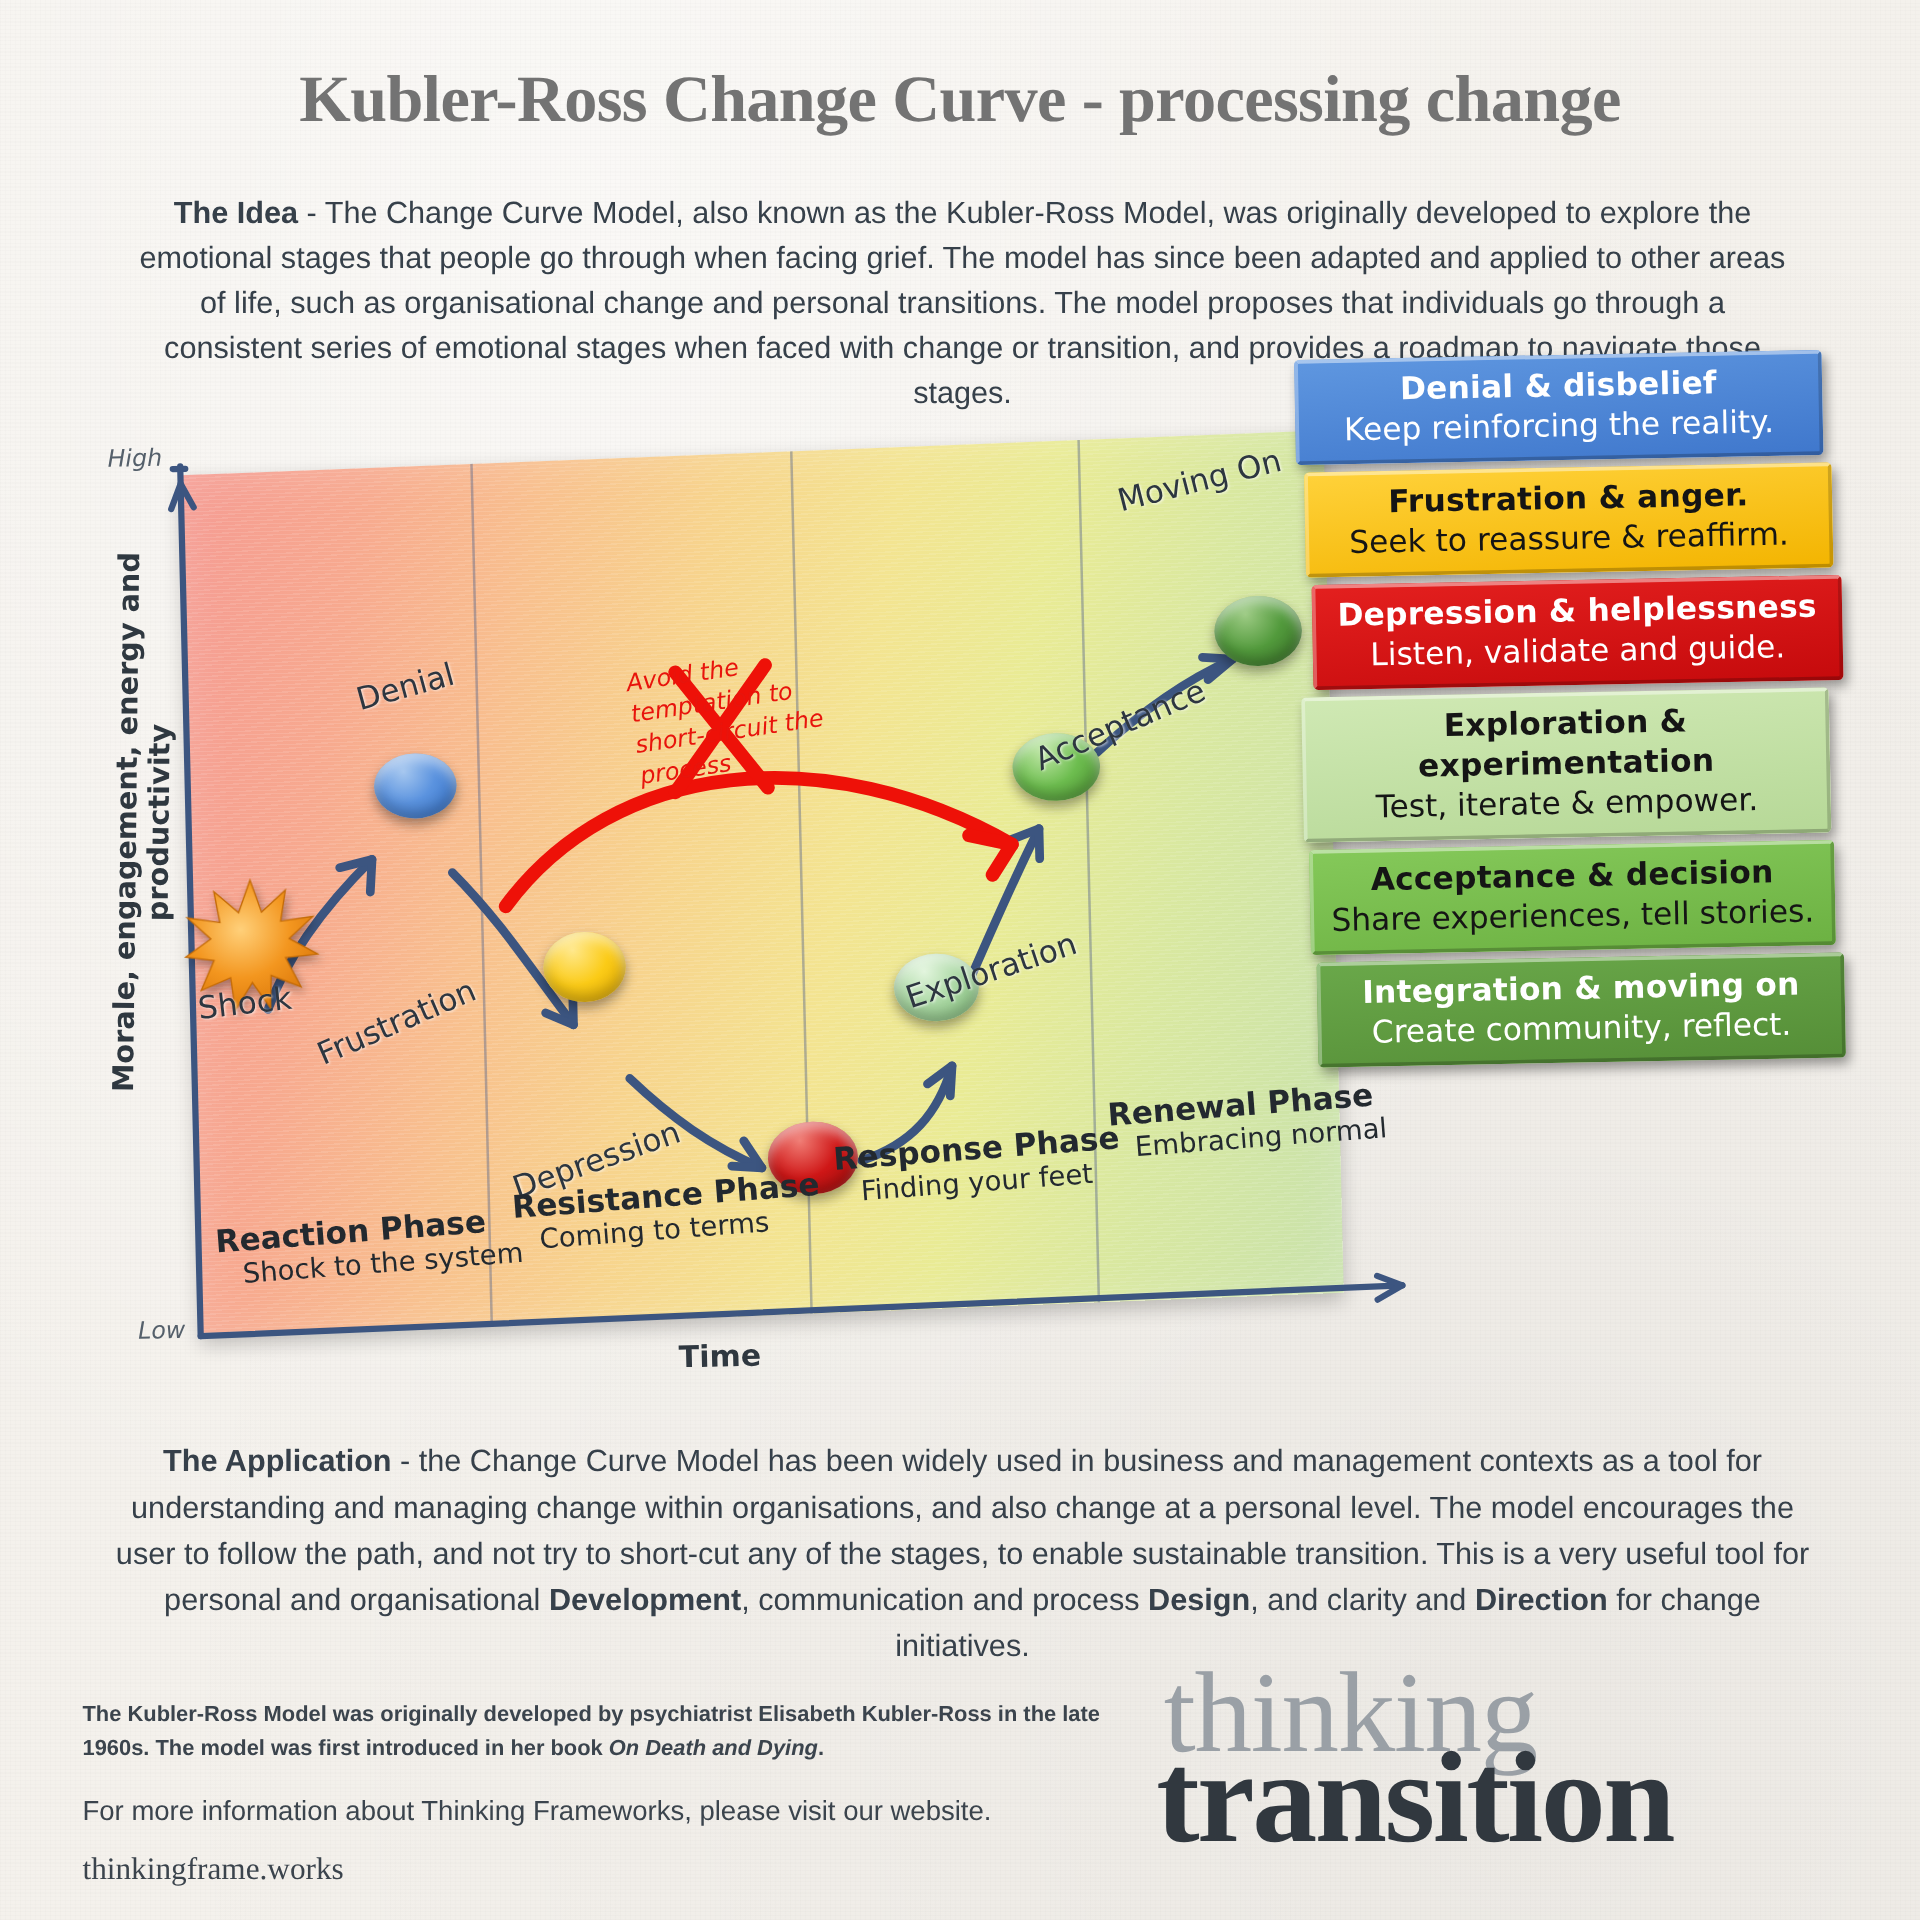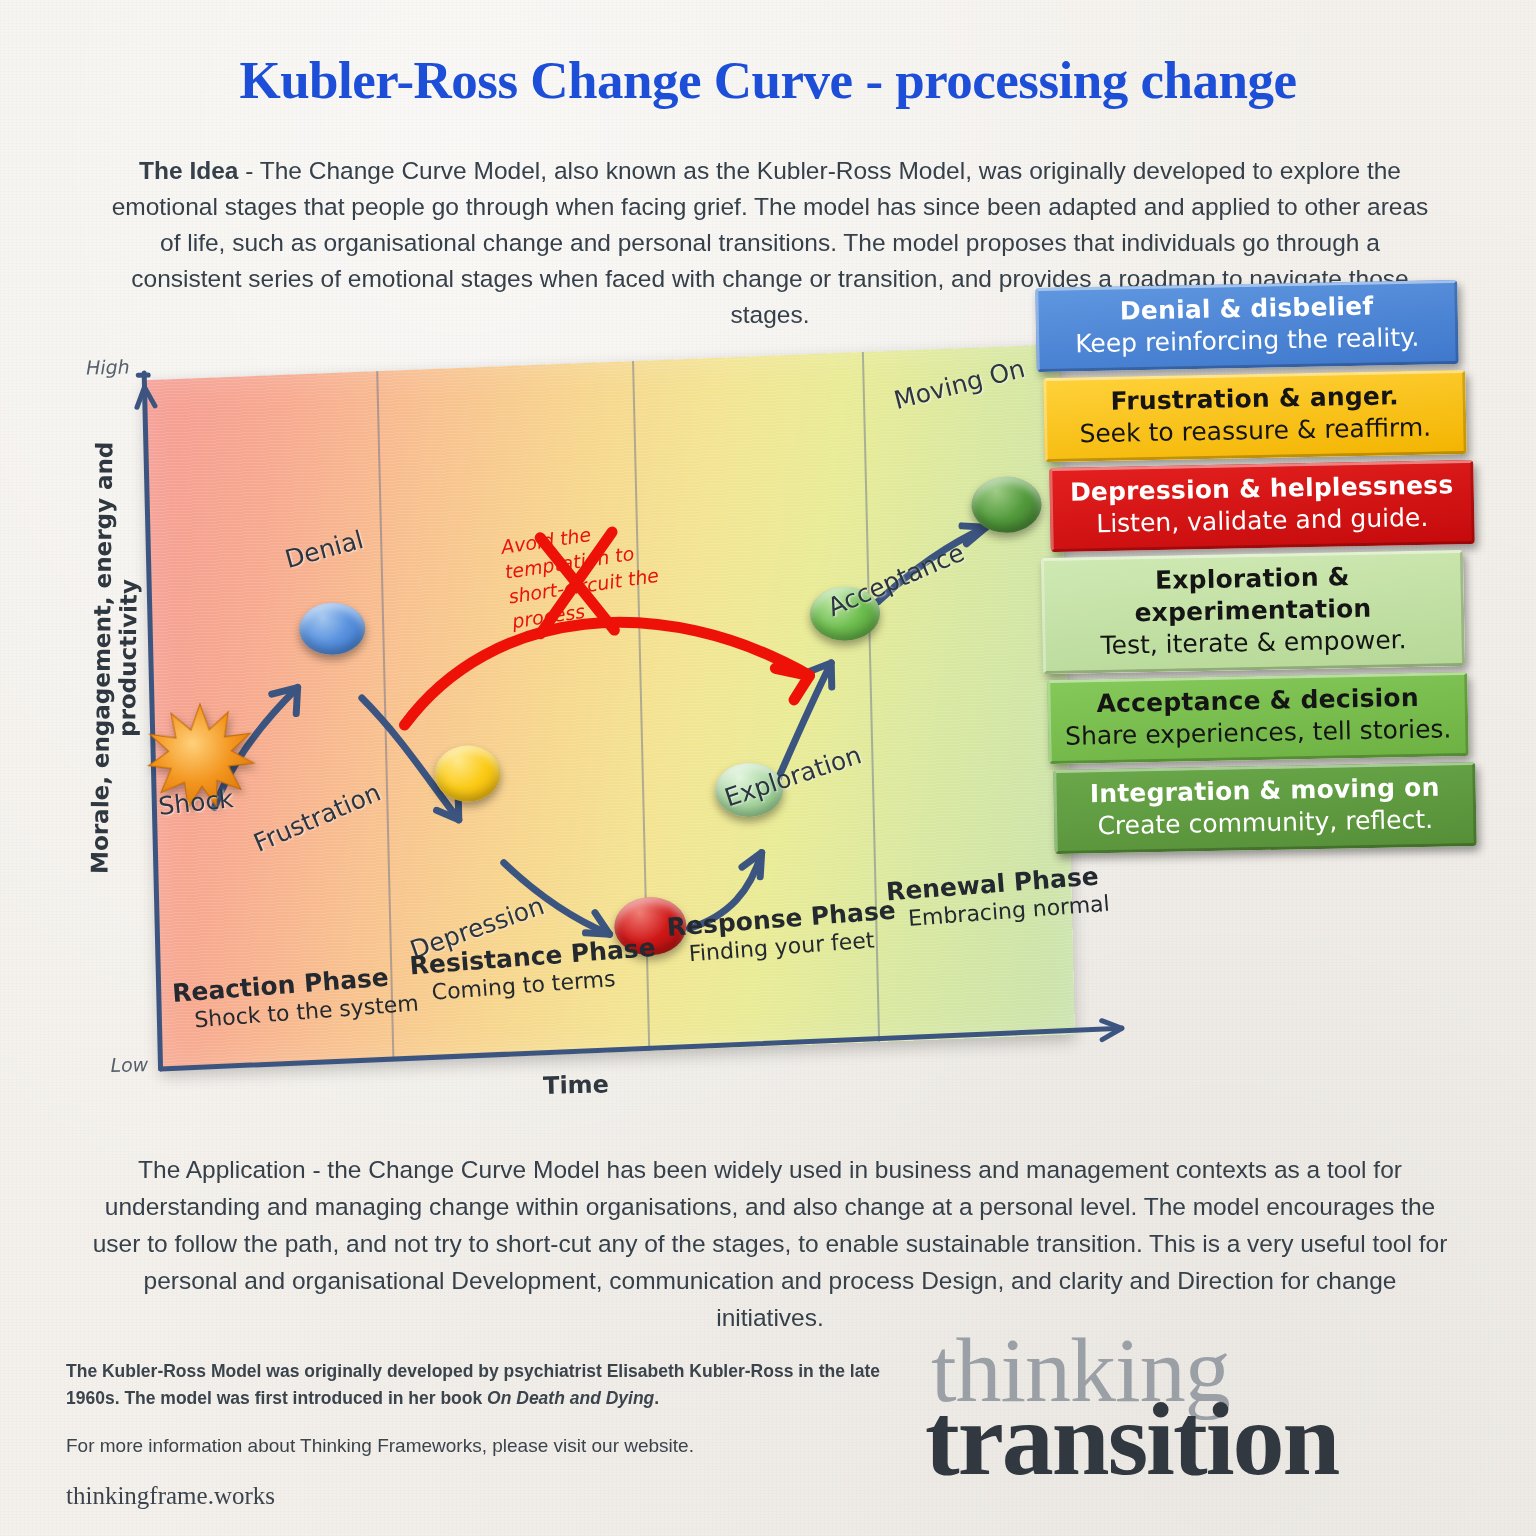--- a/index.html
+++ b/index.html
@@ -16,21 +16,21 @@
       repeating-linear-gradient(0deg, rgba(0,0,0,.012) 0 1px, rgba(0,0,0,0) 1px 3px),
       repeating-linear-gradient(90deg, rgba(0,0,0,.010) 0 1px, rgba(0,0,0,0) 1px 4px),
       radial-gradient(ellipse at 30% 10%, rgba(255,255,255,.55), rgba(0,0,0,0) 60%),
       radial-gradient(ellipse at 80% 90%, rgba(0,0,0,.035), rgba(0,0,0,0) 65%);
   }
 
   
   #page-title{
     position:absolute;top:14px;left:0;width:1536px;text-align:center;z-index:3;
     font-family:"Liberation Serif", serif;
-    font-weight:bold;font-size:53px;letter-spacing:-.5px;color:#1d4ed8;
+    font-weight:bold;font-size:53px;letter-spacing:-.5px;color:#737373;
   }
   #intro-paragraph{
     position:absolute;top:105px;left:110px;width:1320px;z-index:3;
     text-align:center;font-size:24.5px;line-height:36px;color:#36404a;
     font-family:"Liberation Sans", sans-serif;
     margin-top:48px;
   }
   #intro-paragraph b{font-weight:bold;}
 
   
@@ -118,28 +118,28 @@
     border-left:3px solid rgba(255,255,255,.32);
     border-bottom:3px solid rgba(0,0,0,.22);
     border-right:3px solid rgba(0,0,0,.18);
   }
 
   
   #application-paragraph{
     position:absolute;top:1126px;left:90px;width:1360px;z-index:3;
     text-align:center;font-size:24.5px;line-height:37px;color:#36404a;
   }
-  #application-paragraph b{font-weight:normal;}
+  #application-paragraph b{font-weight:bold;}
   #footnote-origin{
     position:absolute;top:1340px;left:66px;width:820px;z-index:3;
     font-size:17.5px;line-height:27px;color:#3b444d;font-weight:bold;
   }
   #footnote-website{
     position:absolute;top:1413px;left:66px;width:820px;z-index:3;
-    font-size:19px;line-height:27px;color:#3b444d;
+    font-size:22px;line-height:27px;color:#3b444d;
   }
   #site-url{
     position:absolute;top:1482px;left:66px;z-index:3;
     font-family:"Liberation Serif", serif;font-size:25px;color:#3b444d;
   }
   #brand-logo{
     position:absolute;left:925px;top:1332px;width:540px;height:190px;z-index:3;
     font-family:"Liberation Serif", serif;line-height:.84;
   }
   #brand-logo .brand-top{

